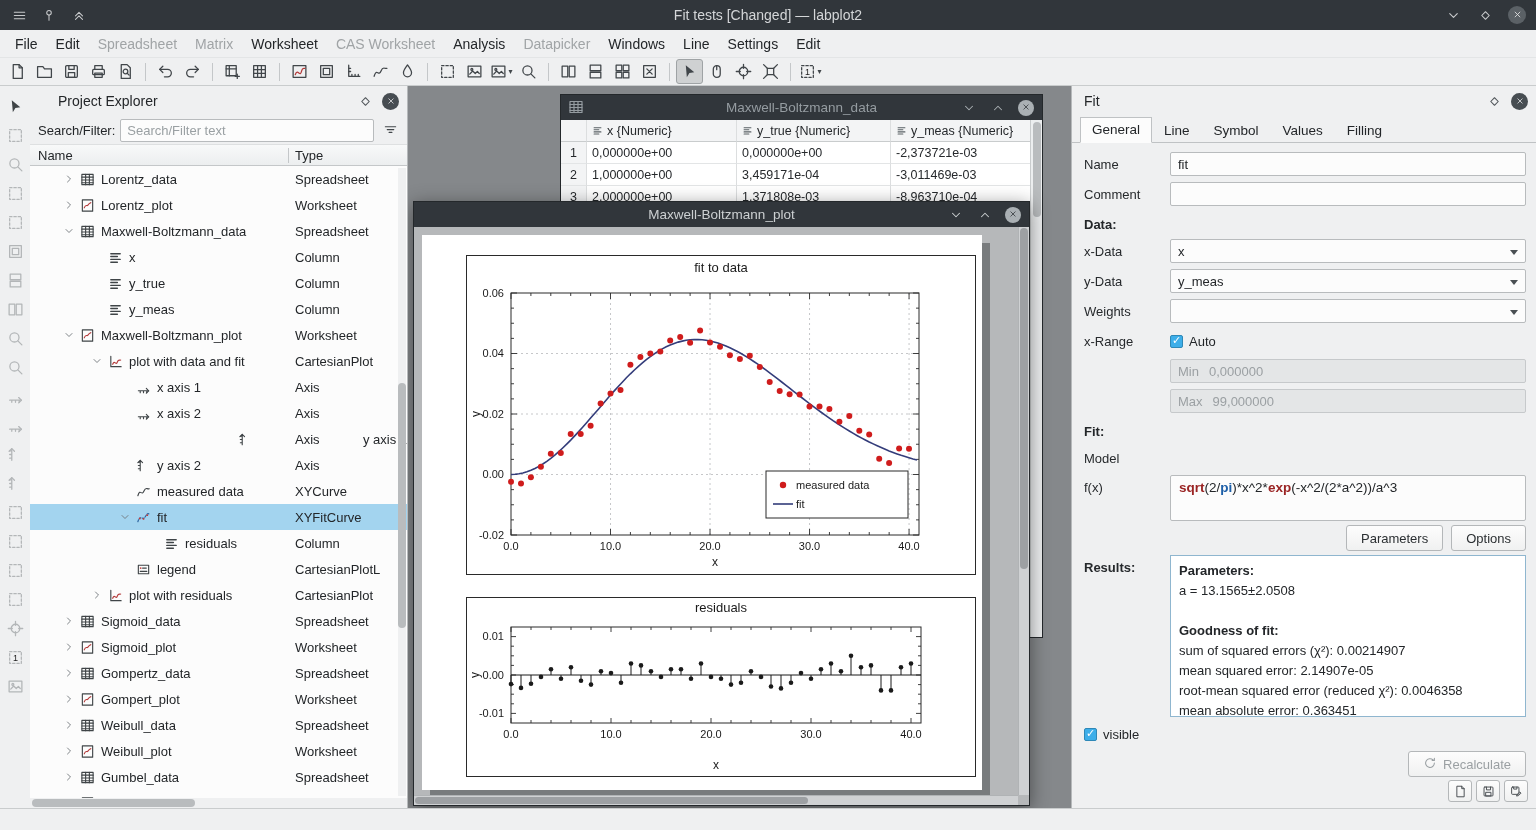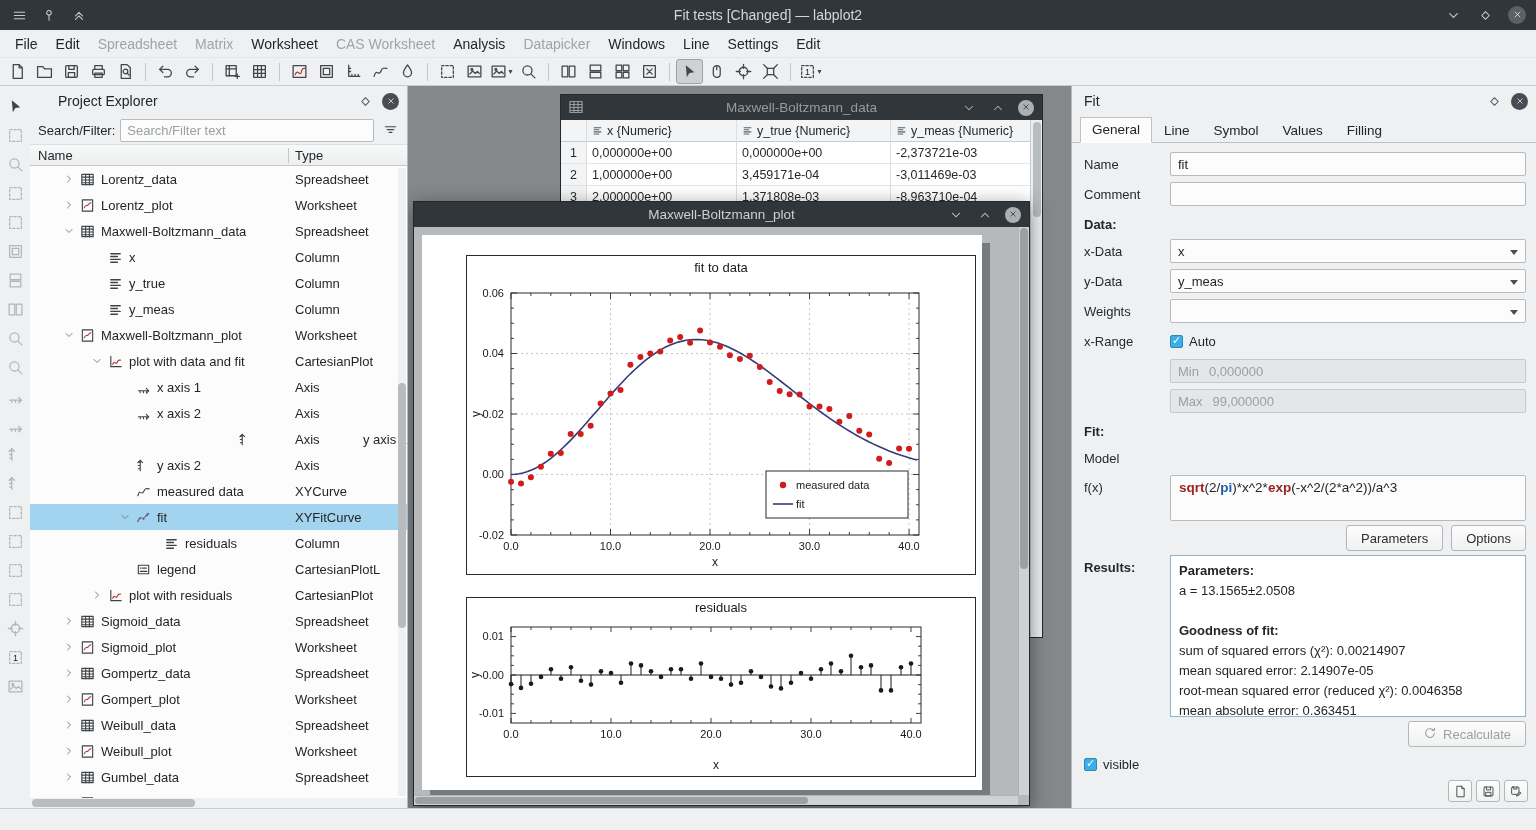--- a/index.html
+++ b/index.html
@@ -1376,35 +1376,35 @@
               <div class="">a = 13.1565±2.0508</div>
               <div class="">&nbsp;</div>
               <div class="bold">Goodness of fit:</div>
               <div class="">sum of squared errors (χ²): 0.00214907</div>
               <div class="">mean squared error: 2.14907e-05</div>
               <div class="">root-mean squared error (reduced χ²): 0.0046358</div>
               <div class="">mean absolute error: 0.363451</div>
             </div>
         </div>
         <div class="frow">
+          <div class="inline">
+            <span class="checkbox checked"></span>
+            <span class="cblab">visible</span>
+          </div>
+        </div>
+        <div class="frow">
           <span class="flabel"></span>
           <div class="btns">
             <button class="kbtn recalc">
               <span><svg width="14" height="14" viewBox="0 0 16 16" fill="none" stroke="#9aa0a3" stroke-width="1.2" stroke-linecap="round" stroke-linejoin="round" style="font-family:'Liberation Sans',sans-serif">
                     <path d="M13 8a5 5 0 1 1-1.5-3.5"></path>
                     <path d="M13 2.5V5h-2.5"></path>
                   </svg></span>
               <span>Recalculate</span>
             </button>
-          </div>
-        </div>
-        <div class="frow">
-          <div class="inline">
-            <span class="checkbox checked"></span>
-            <span class="cblab">visible</span>
           </div>
         </div>
       </div>
       <div class="corner-btns" id="cornerbtns">
           <span class="cbtn">
             <svg width="13" height="13" viewBox="0 0 16 16" fill="none" stroke="#4a4f53" stroke-width="1.2" stroke-linecap="round" stroke-linejoin="round" style="font-family:'Liberation Sans',sans-serif">
               <path d="M4 1.5h5.5L12.5 4.5v10H4z"></path>
               <path d="M9.5 1.5v3h3"></path>
             </svg>
           </span>

